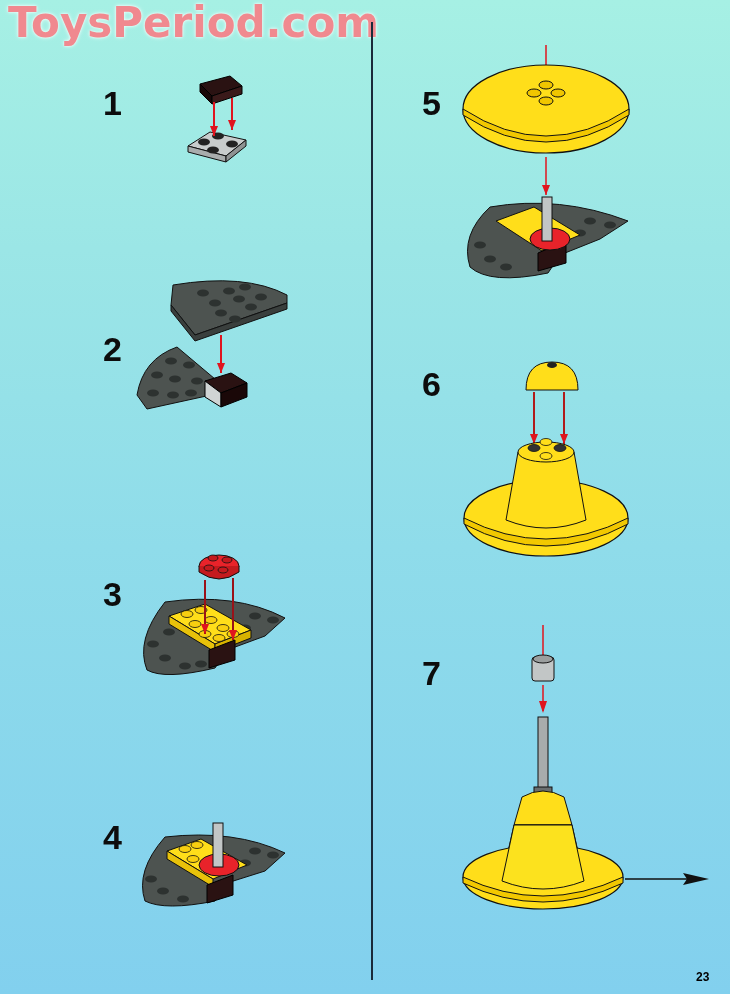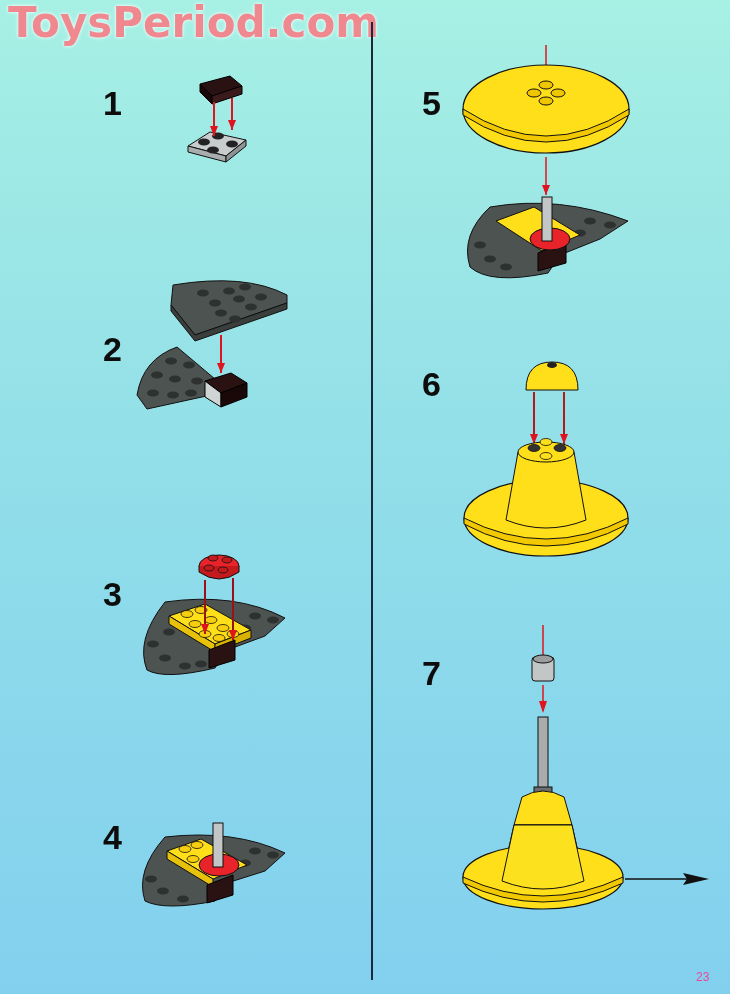--- a/index.html
+++ b/index.html
@@ -16,22 +16,22 @@
   }
   .divider {
     position:absolute; left:371px; top:22px; width:2px; height:958px;
     background:#1a2a3a;
   }
   .step-num {
     position:absolute; font-weight:bold; font-size:34px; color:#0d0d0d;
     font-family:"Liberation Sans", sans-serif;
   }
   .page-num {
-    position:absolute; left:696px; top:970px; font-weight:normal;
-    font-size:12px; color:#ec4899;
+    position:absolute; left:696px; top:970px; font-weight:bold;
+    font-size:12px; color:#000000;
   }
   .step-art { position:absolute; }
   .next-arrow { position:absolute; left:625px; top:870px; }
 </style>
 </head>
 <body>
 
 <div class="watermark">ToysPeriod.com</div>
 
 <div class="divider"></div>

